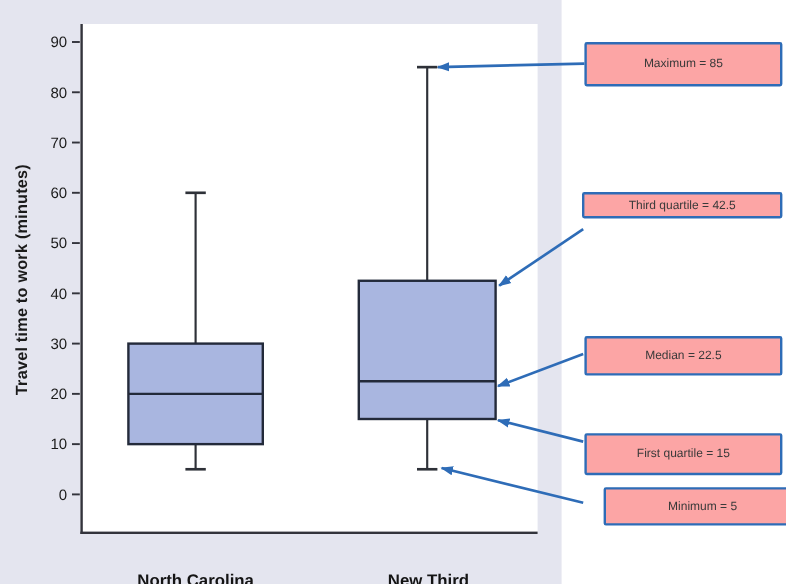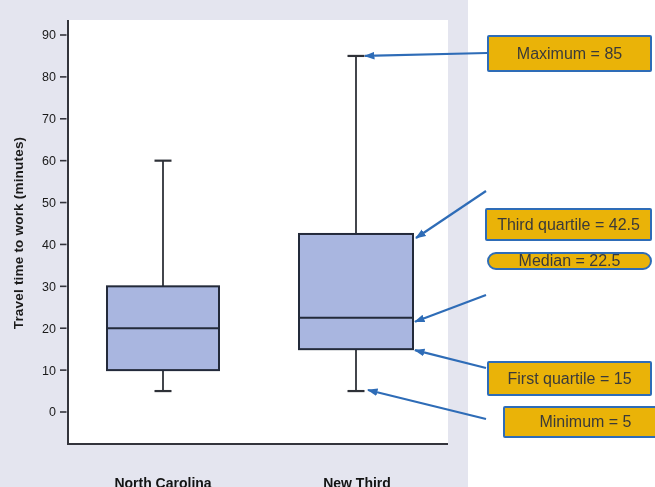--- a/index.html
+++ b/index.html
@@ -32,28 +32,28 @@
     white-space:nowrap;letter-spacing:0.2px;
   }
   .x-cat{
     position:absolute;top:451px;transform:translateX(-50%);
     font-size:14px;font-weight:bold;color:#141414;white-space:nowrap;margin-top:24px;
   }
   #cat-0{left:163px;}
   #cat-1{left:357px;}
   .callout{
     position:absolute;left:487px;width:165px;
-    background:#eab308;border:2.5px solid #2e6cb7;border-radius:2px;
+    background:#fca5a5;border:2.5px solid #2e6cb7;border-radius:2px;
     box-sizing:border-box;
     display:flex;align-items:center;justify-content:center;
-    font-size:16px;color:#3a3a3a;white-space:nowrap;
+    font-size:10px;color:#3a3a3a;white-space:nowrap;
   }
   #callout-0{top:35px;height:37px;}
-  #callout-1{top:160px;height:33px;left:485px;width:167px;margin-top:48px;}
-  #callout-2{top:252px;height:18px;border-radius:14px;}
+  #callout-1{top:160px;height:22px;left:485px;width:167px;}
+  #callout-2{top:280px;height:33px;}
   #callout-3{top:361px;height:35px;justify-content:center;}
   #callout-4{top:406px;height:32px;margin-left:16px;}
   .tick-label{font-size:12.5px;fill:#1a1a1a;}
 </style>
 </head>
 <body>
 
 <div id="canvas">
   <div id="panel"></div>
   <div id="plot-area"></div>

